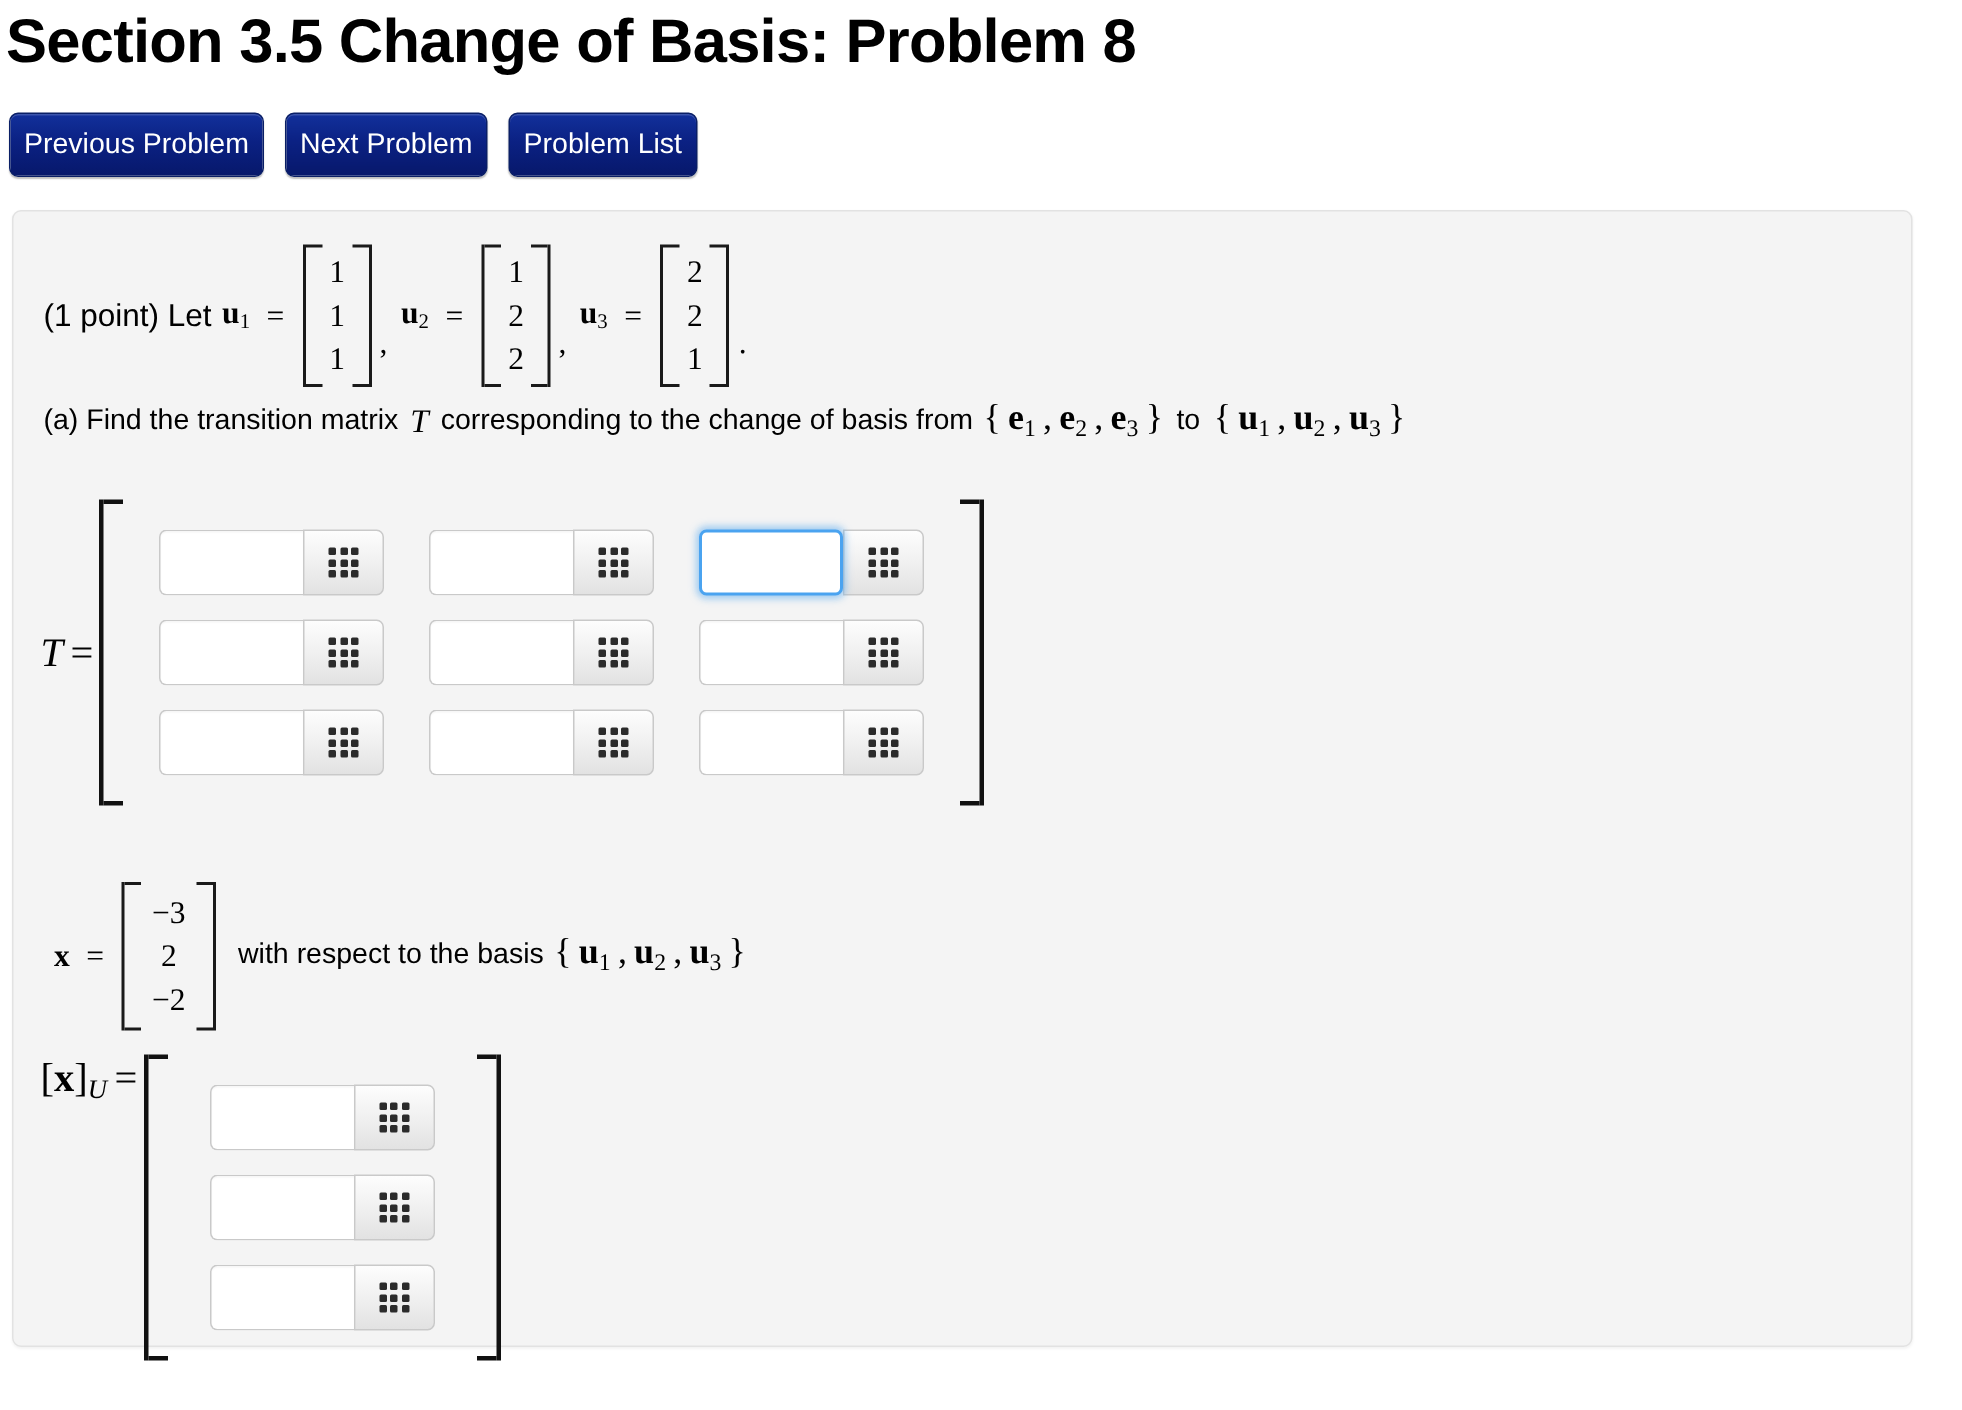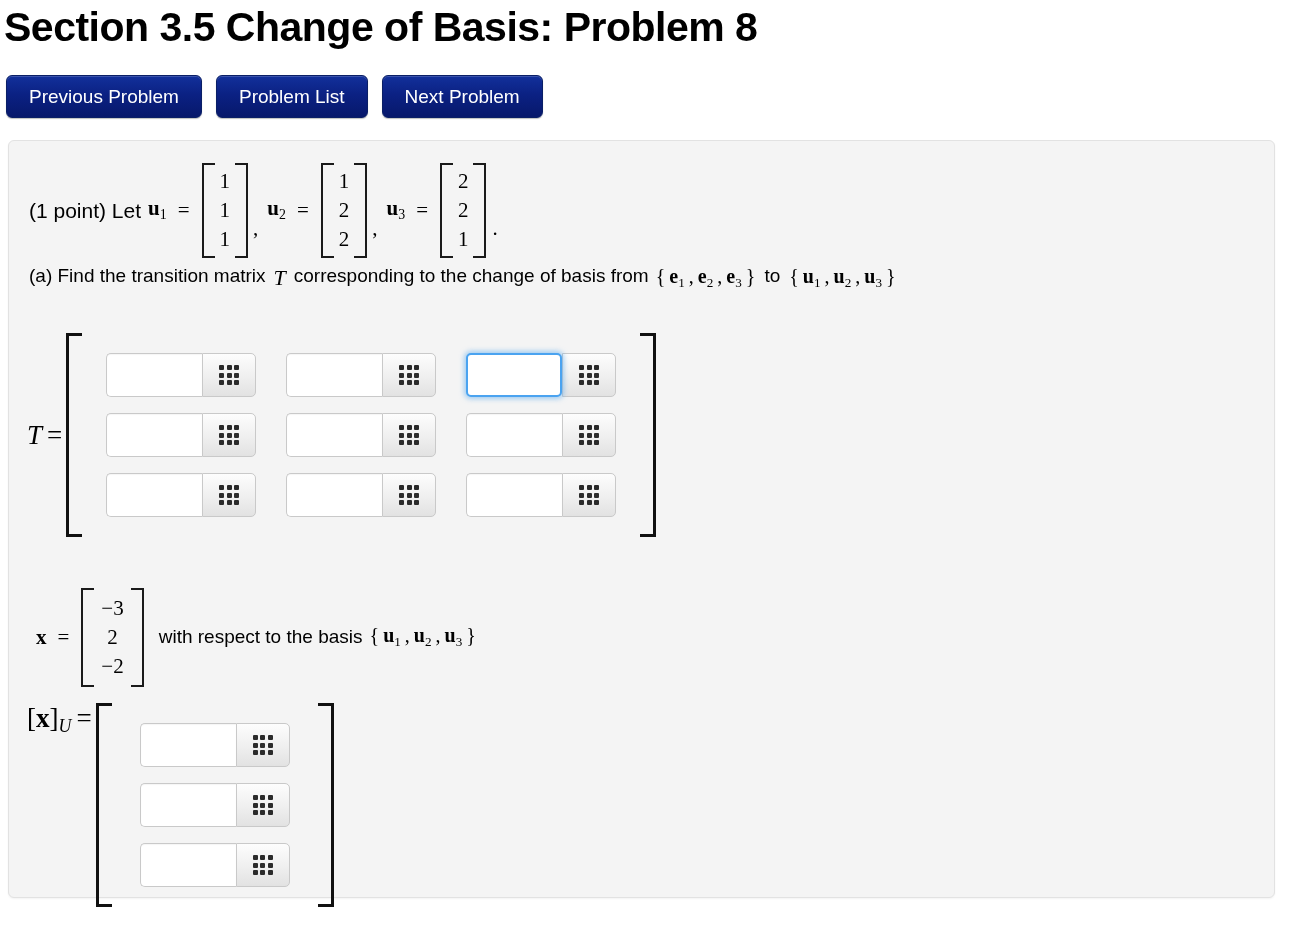--- a/index.html
+++ b/index.html
@@ -29,21 +29,21 @@
     margin: 26px 0 0 6px;
     display: flex;
     gap: 14px;
     align-items: flex-start;
   }
   .nav-btn {
     display: inline-flex;
     align-items: center;
     justify-content: center;
     height: 43px;
-    padding: 0 22px;
+    padding: 0 9px;
     border: 1px solid #0a1f66;
     border-radius: 6px;
     background: linear-gradient(180deg, #12309b 0%, #0b2183 45%, #07186b 100%);
     color: #ffffff;
     font-size: 19px;
     font-family: "Liberation Sans", sans-serif;
     cursor: pointer;
     box-shadow: 0 1px 1px rgba(0,0,0,0.25), inset 0 1px 0 rgba(255,255,255,0.18);
     white-space: nowrap;
   }
@@ -143,26 +143,26 @@
     font-size: 21px;
     text-align: center;
     line-height: 1.38;
   }
 
   
   .part-line {
     font-family: "Liberation Sans", sans-serif;
     font-size: 19px;
     display: flex;
-    align-items: flex-start;
+    align-items: center;
     padding-left: 4px;
   }
   .part-a { margin-top: 0px; height: 32px; }
   .tee { font-family: "Liberation Serif", serif; font-style: italic; font-size: 22px; margin: 0 8px; }
-  .setbr { font-family: "Liberation Serif", serif; font-size: 20px; margin: 0 2px; }
+  .setbr { font-family: "Liberation Serif", serif; font-size: 24px; margin: 0 2px; }
 
   
   .matrix-block {
     display: flex;
     align-items: center;
     margin-top: 36px;
     padding-left: 2px;
   }
   .lhs-label {
     font-family: "Liberation Serif", serif;
@@ -278,22 +278,22 @@
     padding: 20px 28px;
   }
 </style>
 </head>
 <body>
 
 <h1 class="page-title">Section 3.5 Change of Basis: Problem 8</h1>
 
 <div class="nav-bar">
   <button class="nav-btn">Previous Problem</button>
+  <button class="nav-btn">Next Problem</button>
   <button class="nav-btn">Problem List</button>
-  <button class="nav-btn">Next Problem</button>
 </div>
 
 <div class="problem-panel">
 
   <div class="stmt-row">
     <span class="stmt-text">(1 point) Let</span>
     <span class="vecsym" style="margin-left:7px"><b class="mbf">u</b><span class="sub-up">1</span></span>
     <span class="eqsign">=</span>
     <span class="colvec">
       <span class="brk brk-l"></span>

